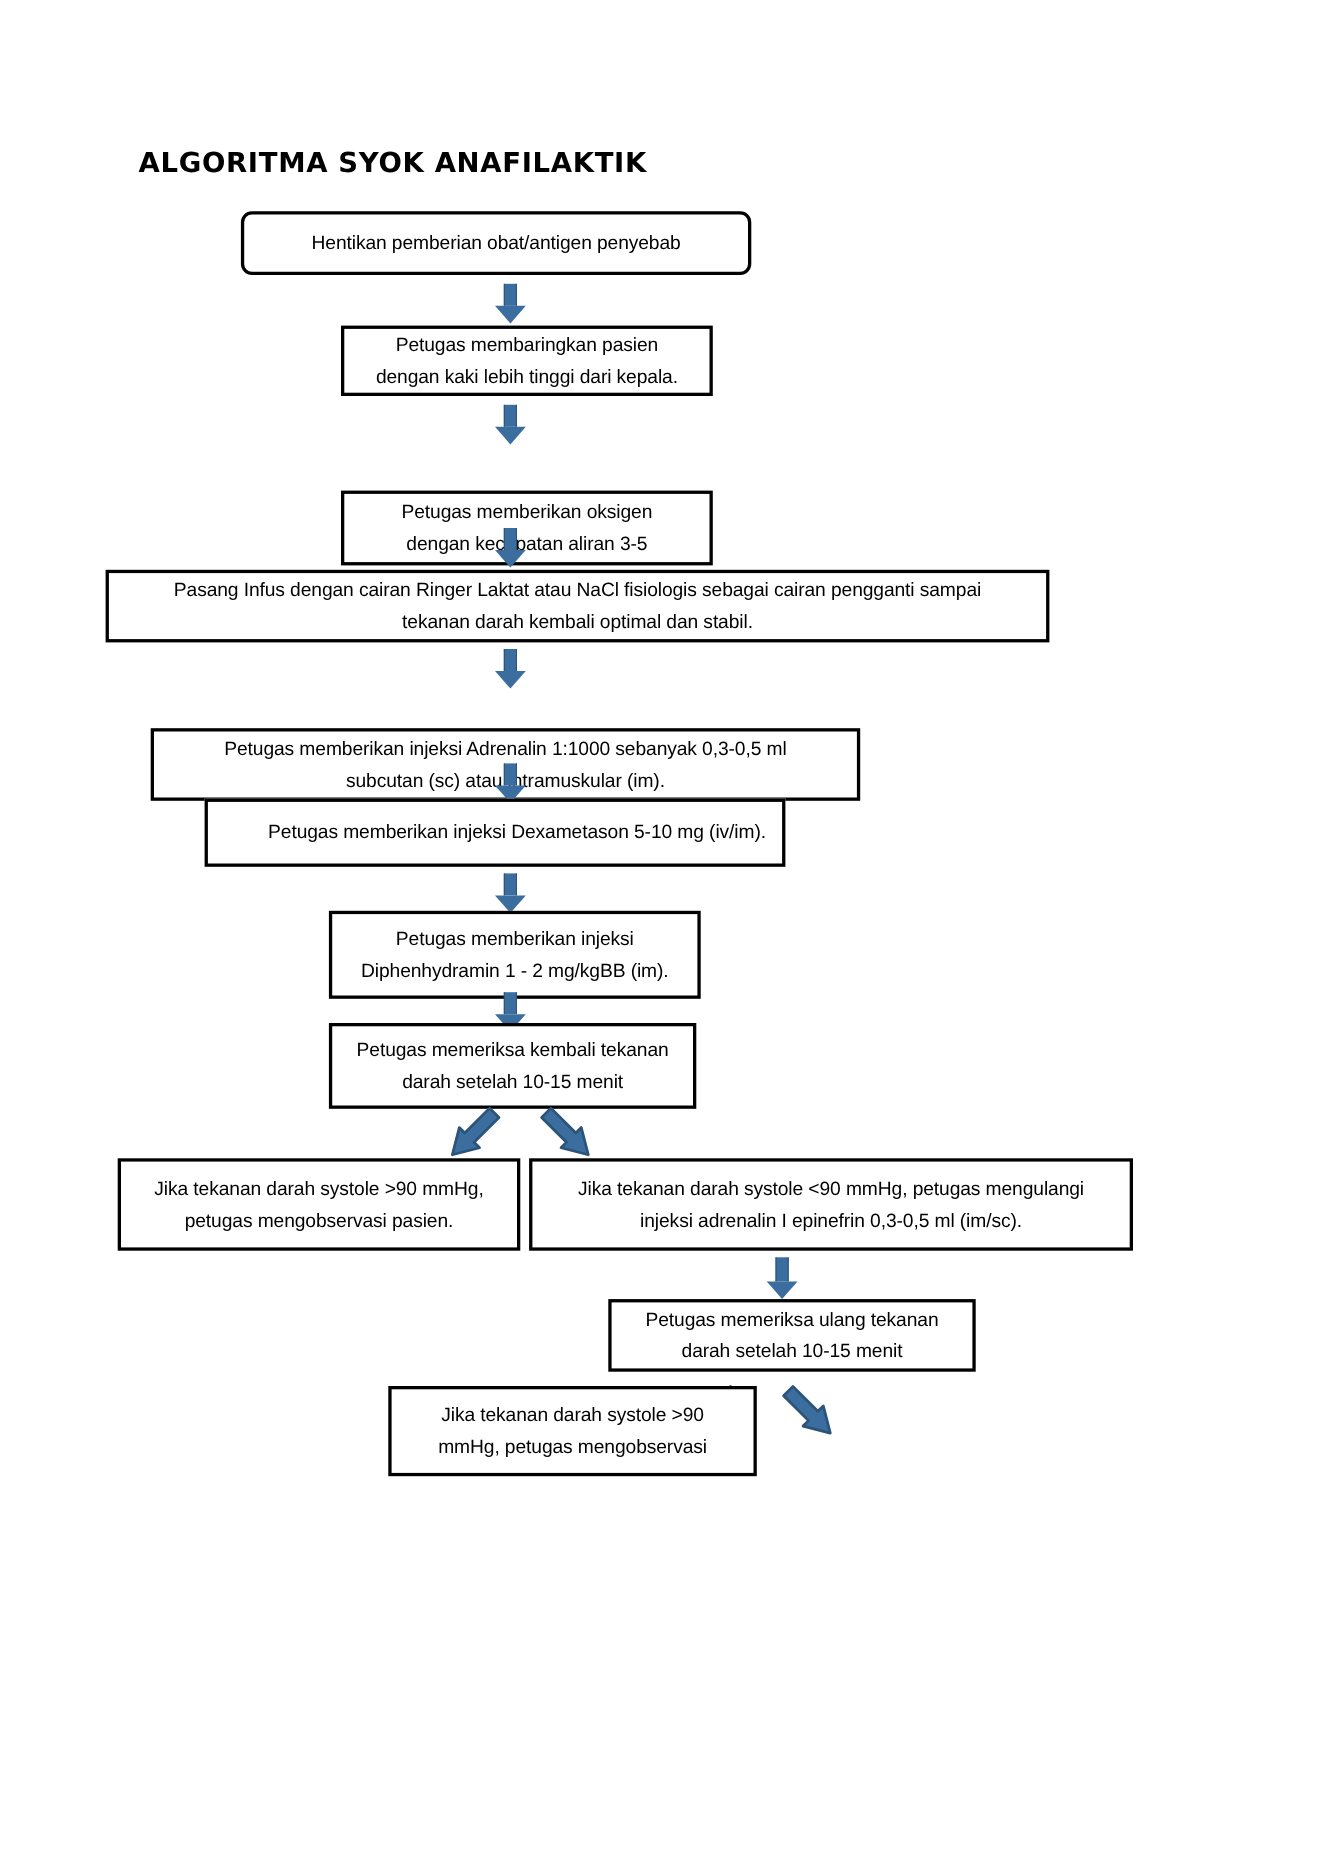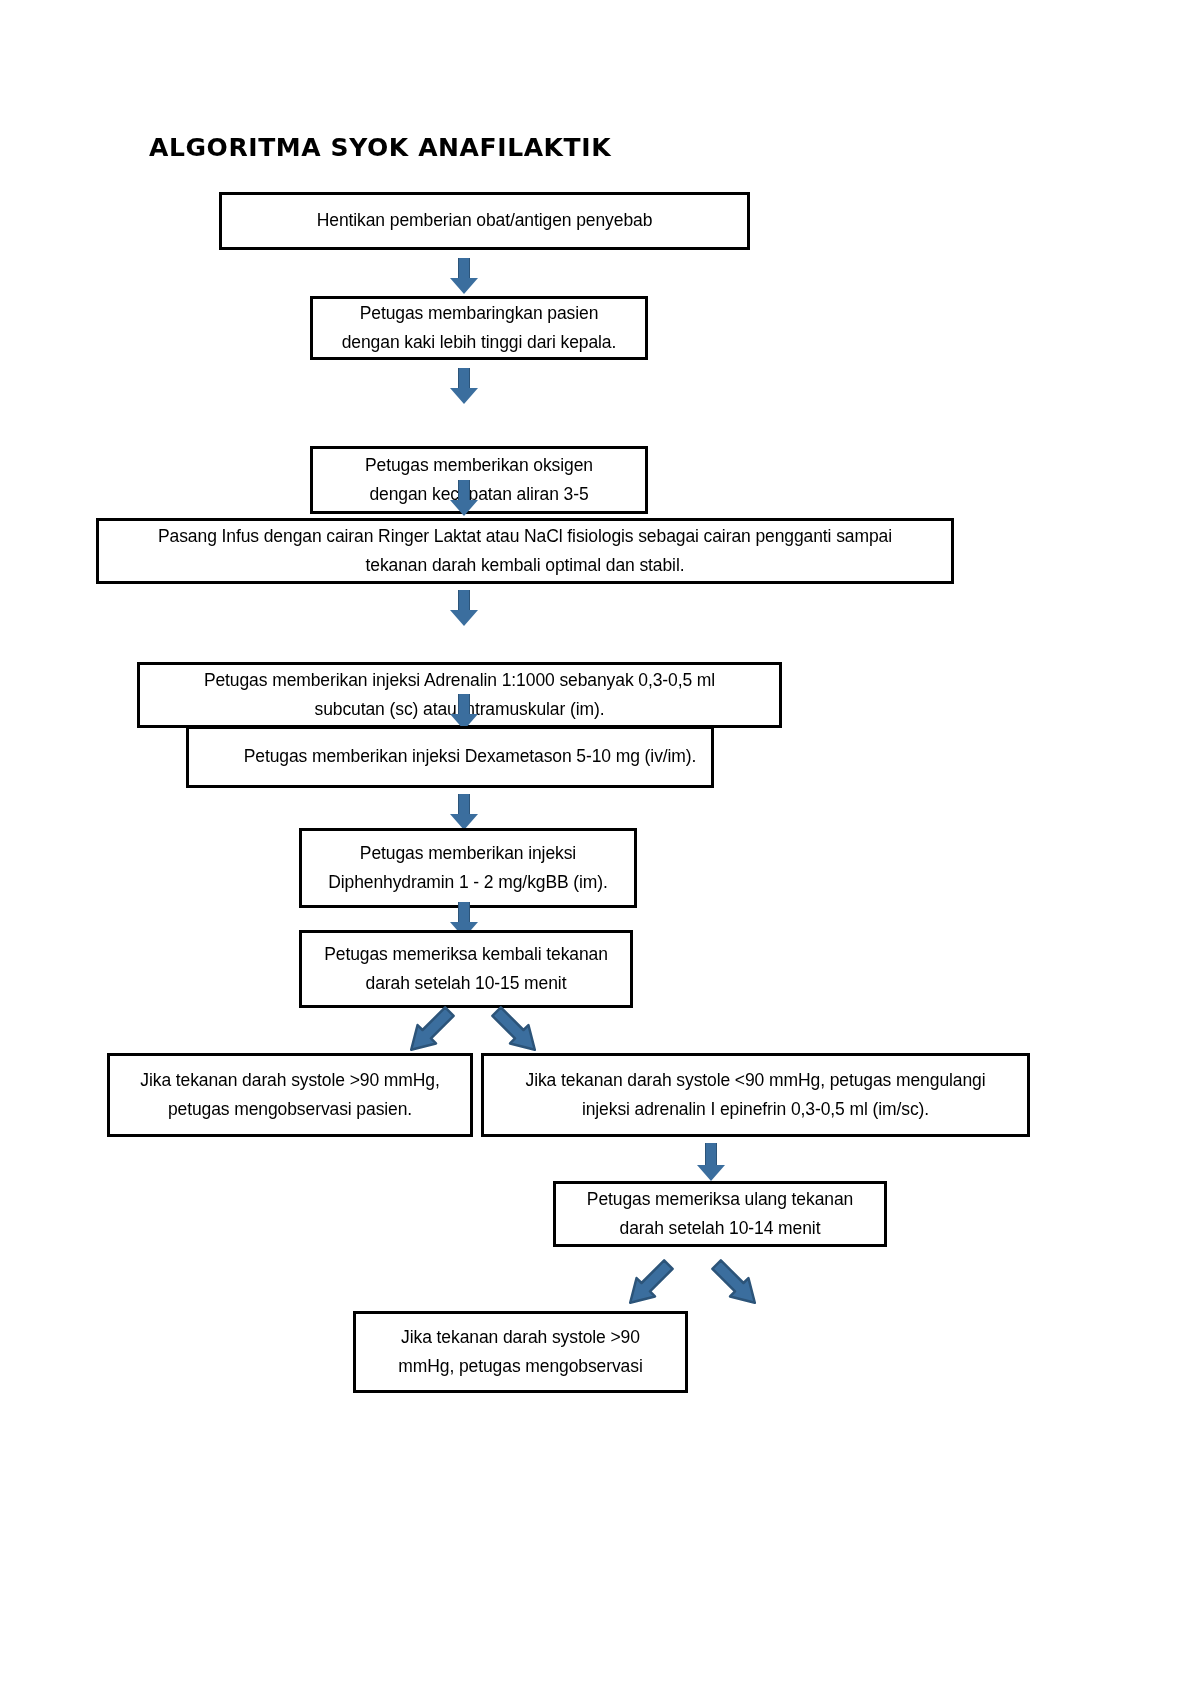--- a/index.html
+++ b/index.html
@@ -16,21 +16,21 @@
     overflow: hidden;
   }
   #page {
     position: absolute;
     left: 0; top: 0;
     width: 1200px;
     height: 1698px;
   }
   .title {
     position: absolute;
-    left: 149px;
+    left: 126px;
     top: 133px;
     font-size: 25px;
     font-weight: bold;
     letter-spacing: 0.6px;
     white-space: nowrap;
     font-family: "DejaVu Sans", sans-serif;
   }
   .node {
     position: absolute;
     box-sizing: border-box;
@@ -82,21 +82,21 @@
   }
   .arrow-d svg { display: block; }
 </style>
 </head>
 <body>
 
 <div id="page">
 
   <div class="title">ALGORITMA SYOK ANAFILAKTIK</div>
 
-  <div class="node" style="left:219px; top:192px; width:531px; height:58px;">
+  <div class="node" style="left:219px; top:192px; width:464px; height:58px;border-radius:10px;">
     <span class="txt">Hentikan pemberian obat/antigen penyebab</span>
   </div>
 
   <div class="arrow-v" style="left:450px; top:258px; height:36px;">
     <div class="shaft" style="height:20px;"></div>
     <div class="head" style="top:20px;"></div>
   </div>
 
   <div class="node" style="left:310px; top:296px; width:338px; height:64px;">
     <span class="txt">Petugas membaringkan pasien
@@ -187,37 +187,37 @@
 injeksi adrenalin I epinefrin 0,3-0,5 ml (im/sc).</span>
   </div>
 
   <div class="arrow-v" style="left:697px; top:1143px; height:38px;">
     <div class="shaft" style="height:22px;"></div>
     <div class="head" style="top:22px;"></div>
   </div>
 
   <div class="node" style="left:553px; top:1181px; width:334px; height:66px;">
     <span class="txt">Petugas memeriksa ulang tekanan
-darah setelah 10-14 menit</span>
+darah setelah 10-15 menit</span>
   </div>
 
   <div class="arrow-d" style="left:615px; top:1253px;">
     <svg width="70" height="60" viewBox="0 0 70 60">
       <g transform="rotate(225 35 30)">
         <path d="M35 2 L48 24 L41 24 L41 56 L29 56 L29 24 L22 24 Z" fill="#3b6e9e" stroke="#2c5479" stroke-width="2.5" stroke-linejoin="round"></path>
       </g>
     </svg>
   </div>
   <div class="arrow-d" style="left:700px; top:1253px;">
     <svg width="70" height="60" viewBox="0 0 70 60">
       <g transform="rotate(135 35 30)">
         <path d="M35 2 L48 24 L41 24 L41 56 L29 56 L29 24 L22 24 Z" fill="#3b6e9e" stroke="#2c5479" stroke-width="2.5" stroke-linejoin="round"></path>
       </g>
     </svg>
   </div>
 
-  <div class="node" style="left:353px; top:1311px; width:335px; height:82px;">
+  <div class="node" style="left:353px; top:1260px; width:335px; height:82px;">
     <span class="txt">Jika tekanan darah systole &gt;90
 mmHg, petugas mengobservasi</span>
   </div>
 
 
 </div>
 
 </body></html>

